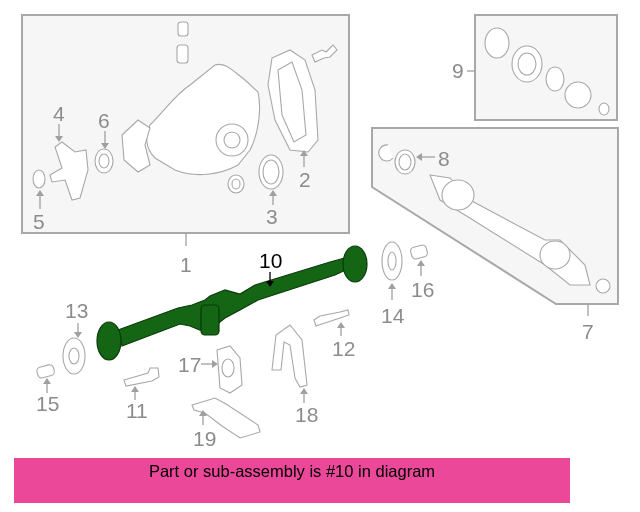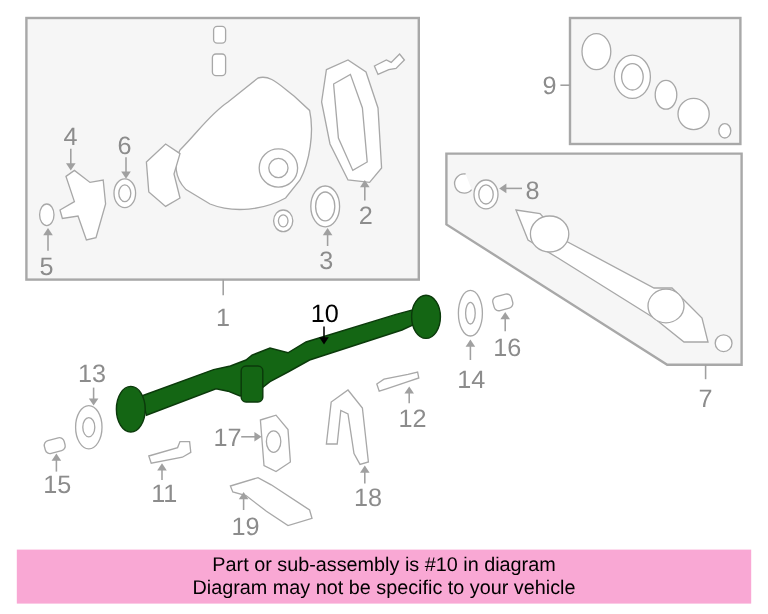--- a/index.html
+++ b/index.html
@@ -4,21 +4,21 @@
 <style>
   html, body { margin:0; padding:0; background:#ffffff; }
   body { width:640px; height:512px; position:relative; overflow:hidden; font-family:"Liberation Sans", sans-serif; }
   #diagram { position:absolute; left:0; top:0; width:640px; height:460px; }
   .callout { font-family:"Liberation Sans", sans-serif; font-size:21px; fill:#8c8c8c; }
   .callout-hl { fill:#000000; }
   .line { stroke:#a0a0a0; stroke-width:1.3; fill:none; }
   .part { stroke:#a8a8a8; stroke-width:1.1; fill:#ffffff; }
   .part-box { fill:#f6f6f6; stroke:#a8a8a8; stroke-width:2; }
   .shaft { fill:#146614; stroke:#0b3a0b; stroke-width:1.2; }
-  #banner { position:absolute; left:14px; top:458px; width:612px; height:45px; background:#f9a8d4; color:#000; text-align:center; font-size:16.5px; line-height:19px; padding-top:4px; box-sizing:border-box; }
+  #banner { position:absolute; left:14px; top:458px; width:556px; height:45px; background:#ec4899; color:#000; text-align:center; font-size:16.5px; line-height:19px; padding-top:4px; box-sizing:border-box; }
   #banner div { white-space:nowrap; }
 </style>
 </head>
 <body>
 
 <svg id="diagram" viewBox="0 0 640 460" xmlns="http://www.w3.org/2000/svg">
 
   <g>
     <rect class="part-box" x="22" y="15" width="327" height="218"></rect>
     <line class="line" x1="186" y1="233" x2="186" y2="246"></line>
@@ -153,14 +153,13 @@
 
     <path class="part" d="M192,405 L215,398 L226,404 L258,425 L260,432 L240,438 L222,426 L205,413 L194,410 Z"></path>
     <text class="callout" x="193" y="446">19</text>
     <line class="line" x1="203" y1="425" x2="203" y2="412"></line>
     <polygon points="199,416 203,410 207,416" fill="#a0a0a0"></polygon>
   </g>
 </svg>
 
 <div id="banner">
   <div>Part or sub-assembly is #10 in diagram</div>
-  <div>Diagram may not be specific to your vehicle</div>
 </div>
 
 </body></html>

